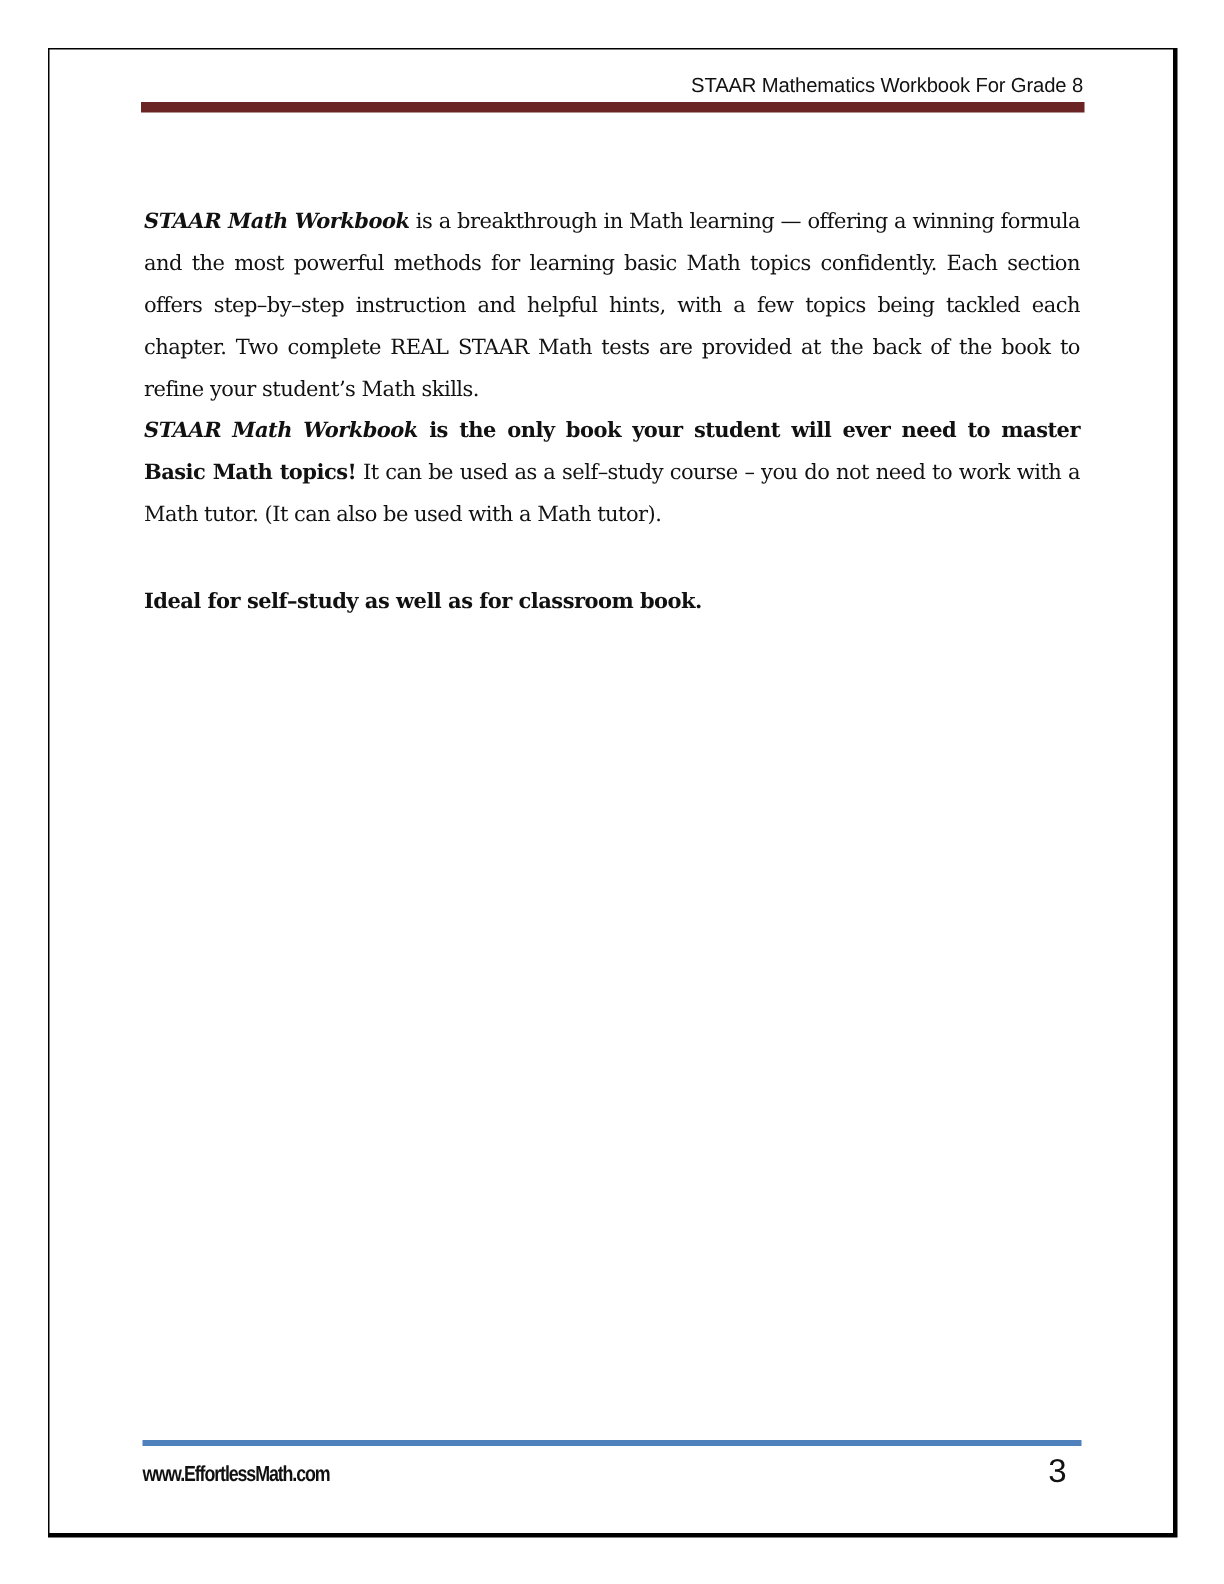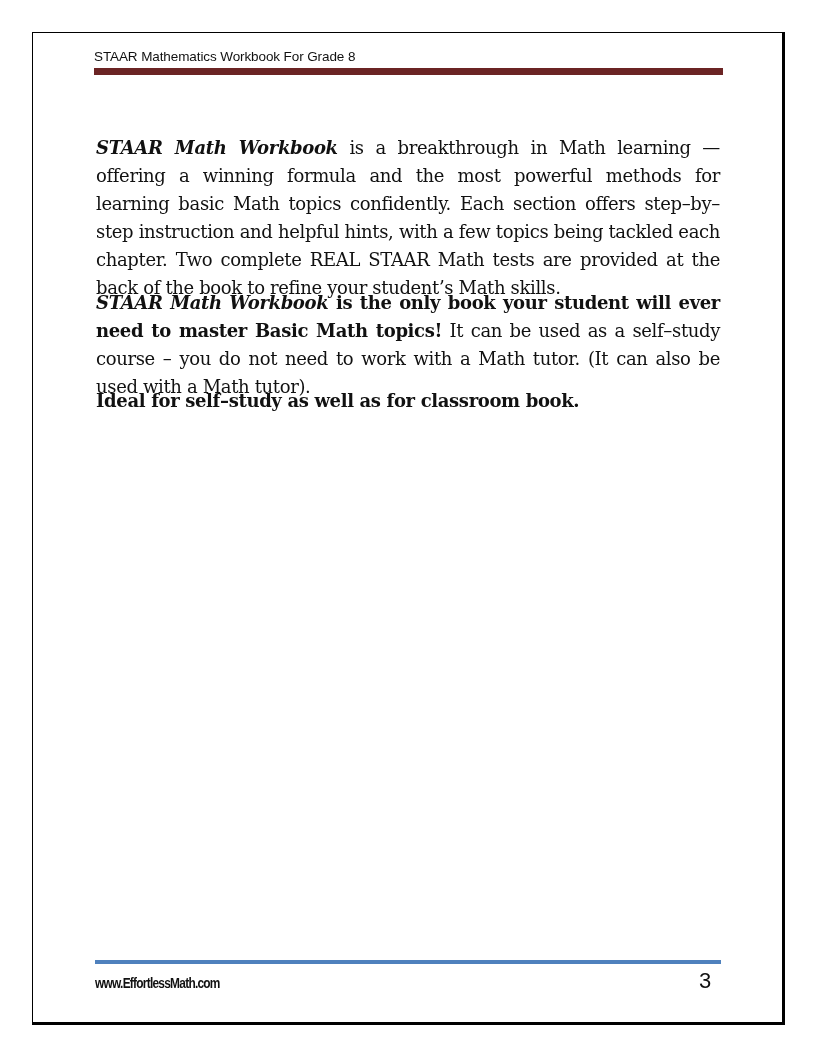--- a/index.html
+++ b/index.html
@@ -5,34 +5,34 @@
     html, body { margin: 0; padding: 0; background: #ffffff; }
     body { width: 816px; height: 1056px; position: relative; overflow: hidden; }
     .page-border {
       position: absolute; left: 32px; top: 32px; width: 749px; height: 989px;
       border-left: 1px solid #000; border-top: 1px solid #000;
       border-right: 3px solid #000; border-bottom: 3px solid #000;
       box-sizing: content-box;
     }
     .header-title {
       position: absolute; left: 94px; width: 628px; top: 49px;
-      text-align: left; font-family: "Liberation Sans", sans-serif;
+      text-align: right; font-family: "Liberation Sans", sans-serif;
       font-size: 13.5px; color: #111; letter-spacing: -0.1px;
     }
     .header-bar {
       position: absolute; left: 94px; top: 68px; width: 629px; height: 7px;
       background: #6b2424;
     }
     .body-text {
       position: absolute; left: 96px; width: 624px;
-      font-family: "DejaVu Serif", serif; font-size: 18px; color: #111;
+      font-family: "DejaVu Serif", serif; font-size: 14px; color: #111;
       line-height: 28px; text-align: justify; letter-spacing: -0.35px;
     }
     .p1 { top: 134px; }
-    .p2 { top: 289px; }
+    .p2 { top: 273px; }
     .p3 { top: 387px; }
     .b { font-weight: bold; }
     .bi { font-weight: bold; font-style: italic; }
     .footer-bar {
       position: absolute; left: 95px; top: 960px; width: 626px; height: 4px;
       background: #4f81bd;
     }
     .footer-url {
       position: absolute; left: 95px; top: 975px;
       font-family: "Liberation Sans", sans-serif; font-weight: bold;

